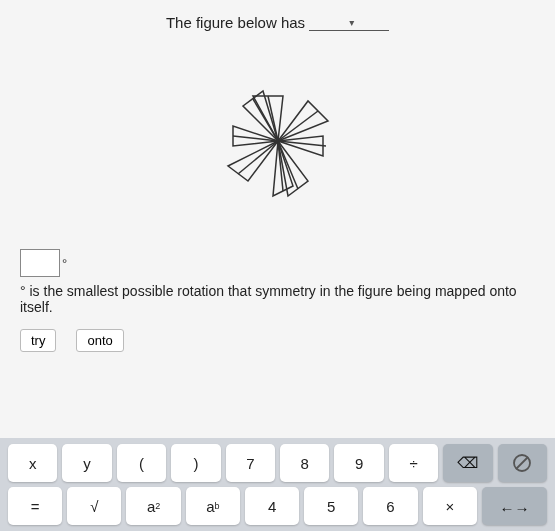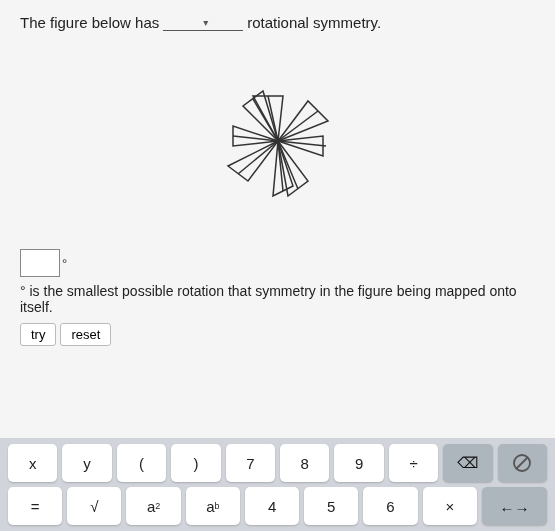--- a/index.html
+++ b/index.html
@@ -21,20 +21,21 @@
       background: #f5f5f5;
     }
 
     .question-text {
       font-size: 15px;
       color: #222;
       display: flex;
       align-items: center;
       flex-wrap: wrap;
       gap: 4px;
+      justify-content: center;
     }
 
     .dropdown-placeholder {
       display: inline-flex;
       align-items: center;
       border-bottom: 1px solid #555;
       min-width: 80px;
       padding: 0 4px;
       cursor: pointer;
     }
@@ -145,21 +146,20 @@
 <body>
 
 <div class="question-area">
 
   <div class="question-text">
     <span>The figure below has</span>
     <span class="dropdown-placeholder">
       <span>&nbsp;&nbsp;&nbsp;&nbsp;&nbsp;&nbsp;&nbsp;&nbsp;</span>
       <span class="chevron">▾</span>
     </span>
-    <span>rotational symmetry.</span>
   </div>
 
   <div class="figure-container">
     <svg class="star-svg" viewBox="0 0 200 200" xmlns="http://www.w3.org/2000/svg">
 
       <g stroke="#333" stroke-width="1.5" fill="none">
 
         <polygon points="100,100 75,55 105,55" fill="none" stroke="#333" stroke-width="1.5"></polygon>
 
         <polygon points="100,100 130,60 150,80" fill="none" stroke="#333" stroke-width="1.5"></polygon>
@@ -189,23 +189,23 @@
       </g>
     </svg>
   </div>
 
   <div class="answer-row">
     <input class="input-box" type="text" value="" style="">
     <span class="degree-sign">°</span>
     <span>° is the smallest possible rotation that symmetry in the figure being mapped onto itself.</span>
   </div>
 
-  <div style="margin-top: 8px; display: flex; gap: 4px;">
+  <div style="margin-top: 14px; display: flex; gap: 20px;">
     <button class="btn-try">try</button>
-    <button class="btn-reset">reset</button>
+    <button class="btn-reset">onto</button>
   </div>
 
 </div>
 
 <div class="keyboard">
 
   <div class="keyboard-row">
     <button class="key">x</button>
     <button class="key">y</button>
     <button class="key">(</button>

